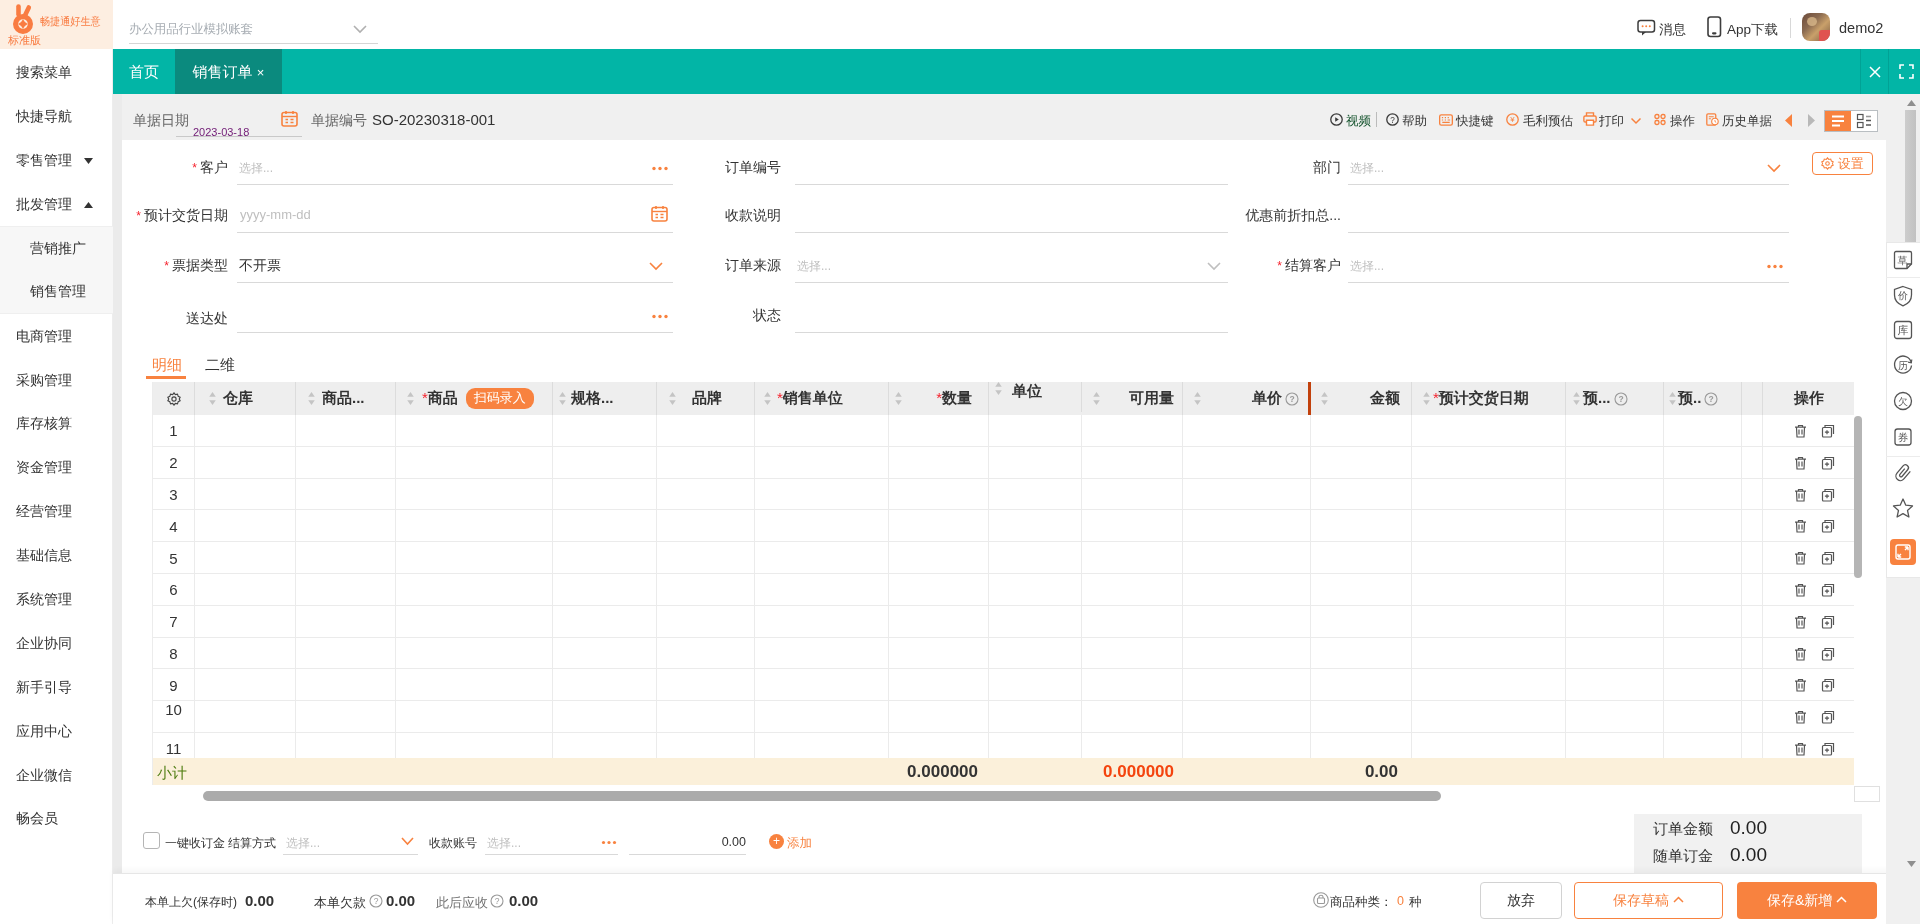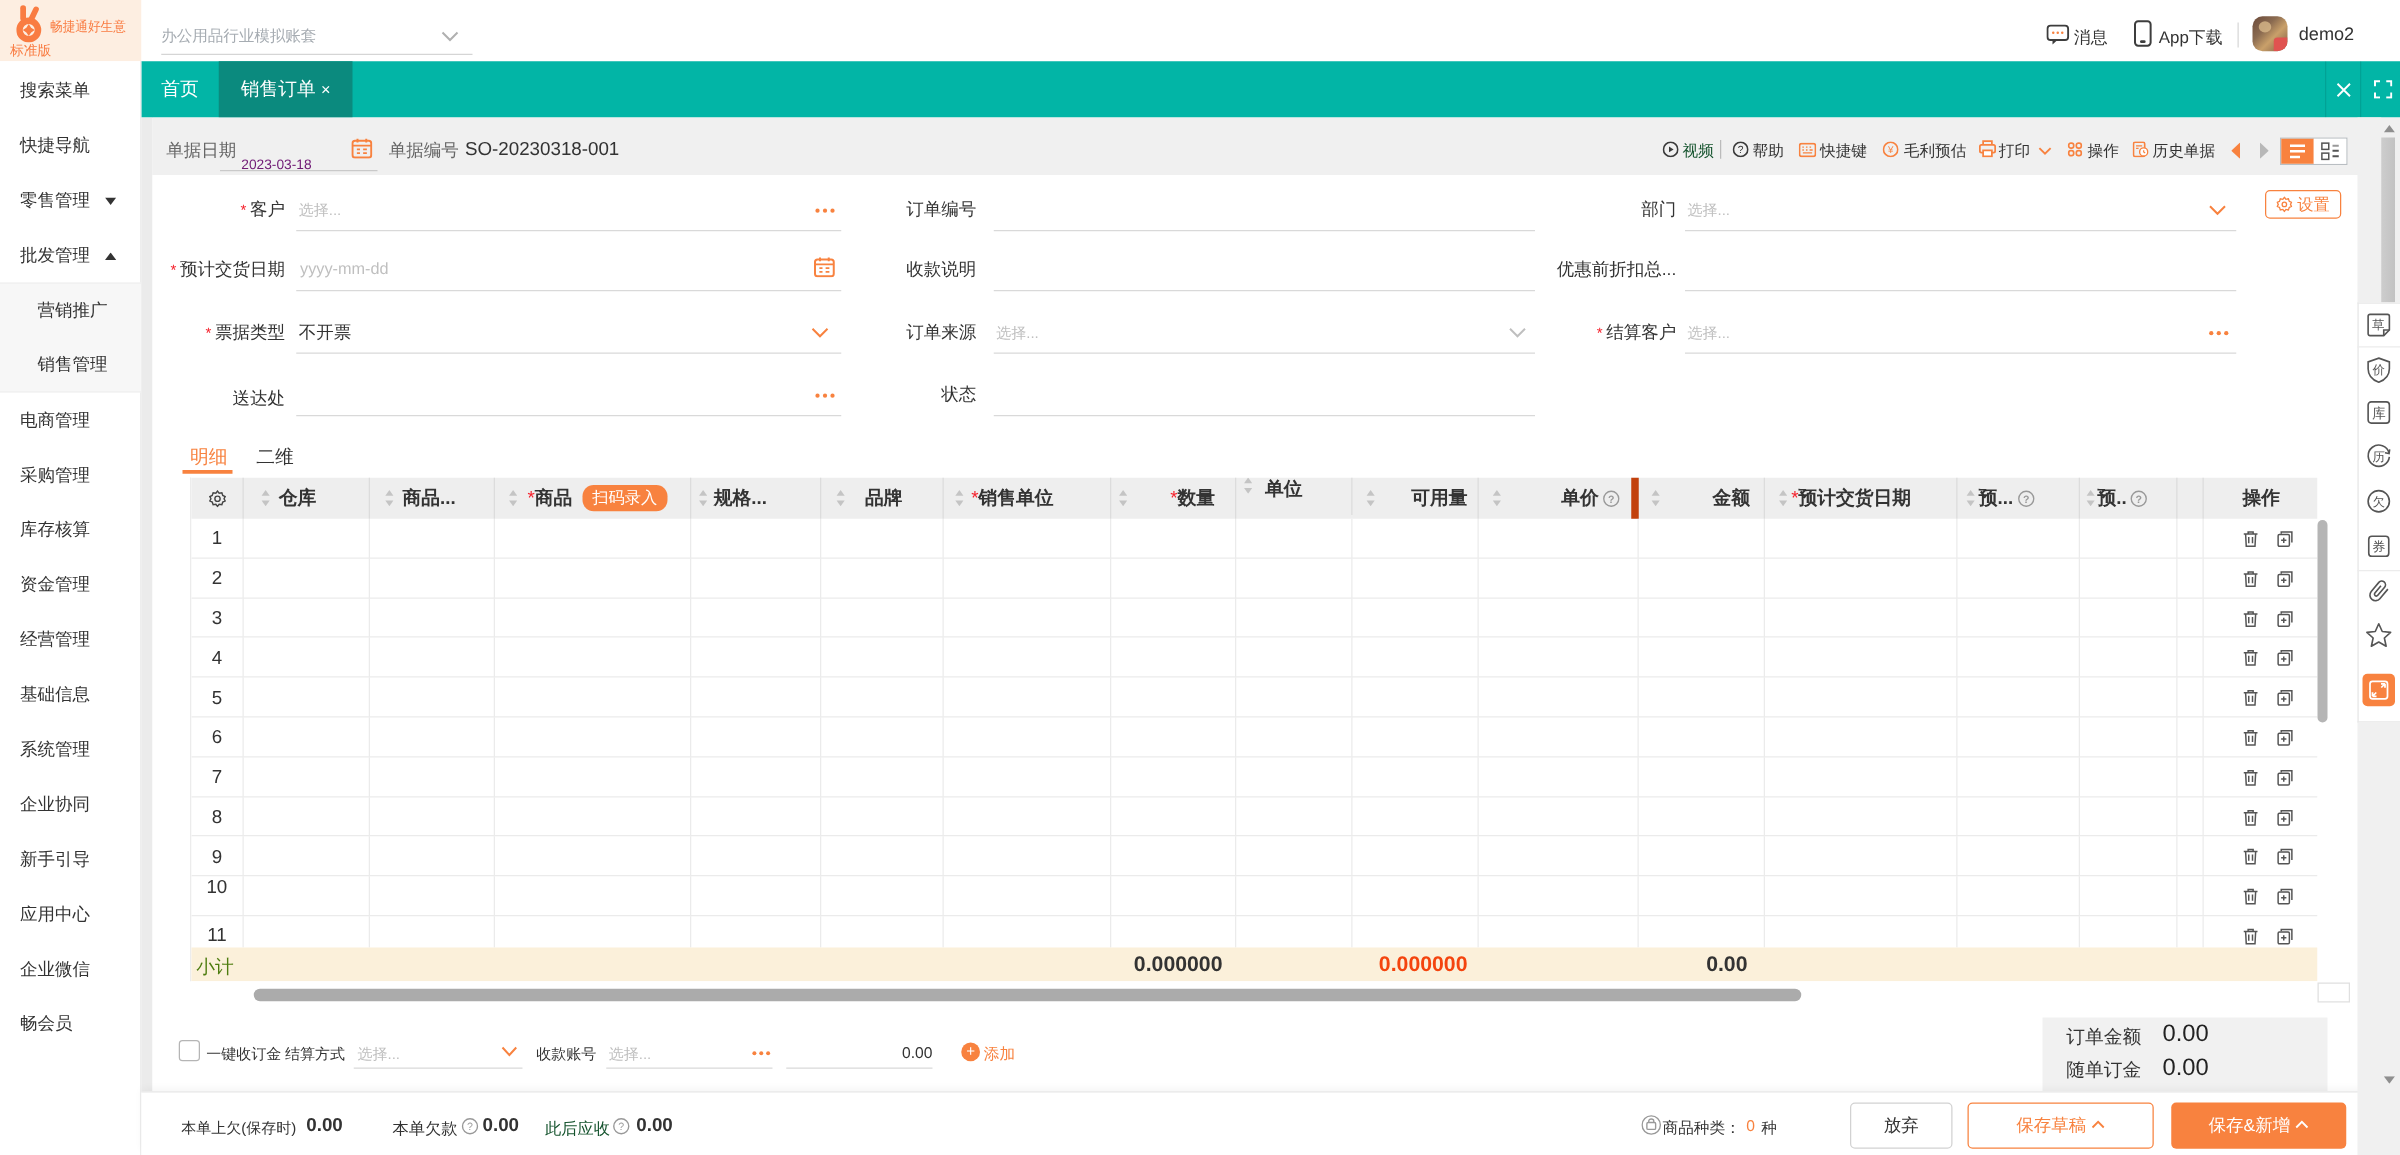--- a/index.html
+++ b/index.html
@@ -384,21 +384,21 @@
       </div>
 <div style="position:absolute;left:929px;top:0;width:101px;height:33px;border-right:1px solid #dcdcdc;display:flex;align-items:center;white-space:nowrap;overflow:hidden">
         <span style="margin-left:11px;display:flex;align-items:center">
           <svg class="sa" width="7" height="13" viewBox="0 0 7 14">
             <path d="M3.5 0 L7 5 L0 5 Z" fill="#c4c4c4"></path>
             <path d="M3.5 14 L7 9 L0 9 Z" fill="#c4c4c4"></path>
           </svg>
         </span>
         <span class="ht" style="margin-left:auto;margin-right:8px">可用量</span>
       </div>
-<div style="position:absolute;left:1030px;top:0;width:128px;height:33px;border-right:6px solid #c2410c;display:flex;align-items:center;white-space:nowrap;overflow:hidden">
+<div style="position:absolute;left:1030px;top:0;width:128px;height:33px;border-right:3px solid #c2410c;display:flex;align-items:center;white-space:nowrap;overflow:hidden">
         <span style="margin-left:11px;display:flex;align-items:center">
           <svg class="sa" width="7" height="13" viewBox="0 0 7 14">
             <path d="M3.5 0 L7 5 L0 5 Z" fill="#c4c4c4"></path>
             <path d="M3.5 14 L7 9 L0 9 Z" fill="#c4c4c4"></path>
           </svg>
         </span>
         <span class="ht" style="margin-left:auto;margin-right:9px">单价<svg style="vertical-align:-3px;margin-left:3px;display:inline-block" width="14" height="14" viewBox="0 0 14 14">
             <circle cx="7" cy="7" r="6" fill="none" stroke="#999" stroke-width="1.1"></circle>
             <text x="7" y="10" text-anchor="middle" font-size="8.5" fill="#999" font-family="Liberation Sans">?</text>
           </svg></span>
@@ -872,21 +872,21 @@
 <div class="abs" style="left:145px;top:894px;font-size:12px;color:#333">本单上欠(保存时)</div>
 <div class="abs" style="left:245px;top:892px;font-size:15px;font-weight:bold;color:#333">0.00</div>
 <div class="abs" style="left:314px;top:894px;font-size:13px;color:#333">本单欠款</div>
 <div class="abs" style="left:369px;top:894px">
     <svg width="14" height="14" viewBox="0 0 14 14">
       <circle cx="7" cy="7" r="6" fill="none" stroke="#999" stroke-width="1.1"></circle>
       <text x="7" y="10" text-anchor="middle" font-size="8.5" fill="#999" font-family="Liberation Sans">?</text>
     </svg>
   </div>
 <div class="abs" style="left:386px;top:892px;font-size:15px;font-weight:bold;color:#333">0.00</div>
-<div class="abs" style="left:436px;top:894px;font-size:13px;color:#14532d">此后应收</div>
+<div class="abs" style="left:436px;top:894px;font-size:13px;color:#737373">此后应收</div>
 <div class="abs" style="left:490px;top:894px;">
     <svg width="14" height="14" viewBox="0 0 14 14">
       <circle cx="7" cy="7" r="6" fill="none" stroke="#999" stroke-width="1.1"></circle>
       <text x="7" y="10" text-anchor="middle" font-size="8.5" fill="#999" font-family="Liberation Sans">?</text>
     </svg>
   </div>
 <div class="abs" style="left:509px;top:892px;font-size:15px;font-weight:bold;color:#333">0.00</div>
 <div class="abs" style="left:1313px;top:892px">
     <svg width="16" height="16" viewBox="0 0 16 16">
       <circle cx="8" cy="8" r="7.3" fill="none" stroke="#999" stroke-width="1.1"></circle>

